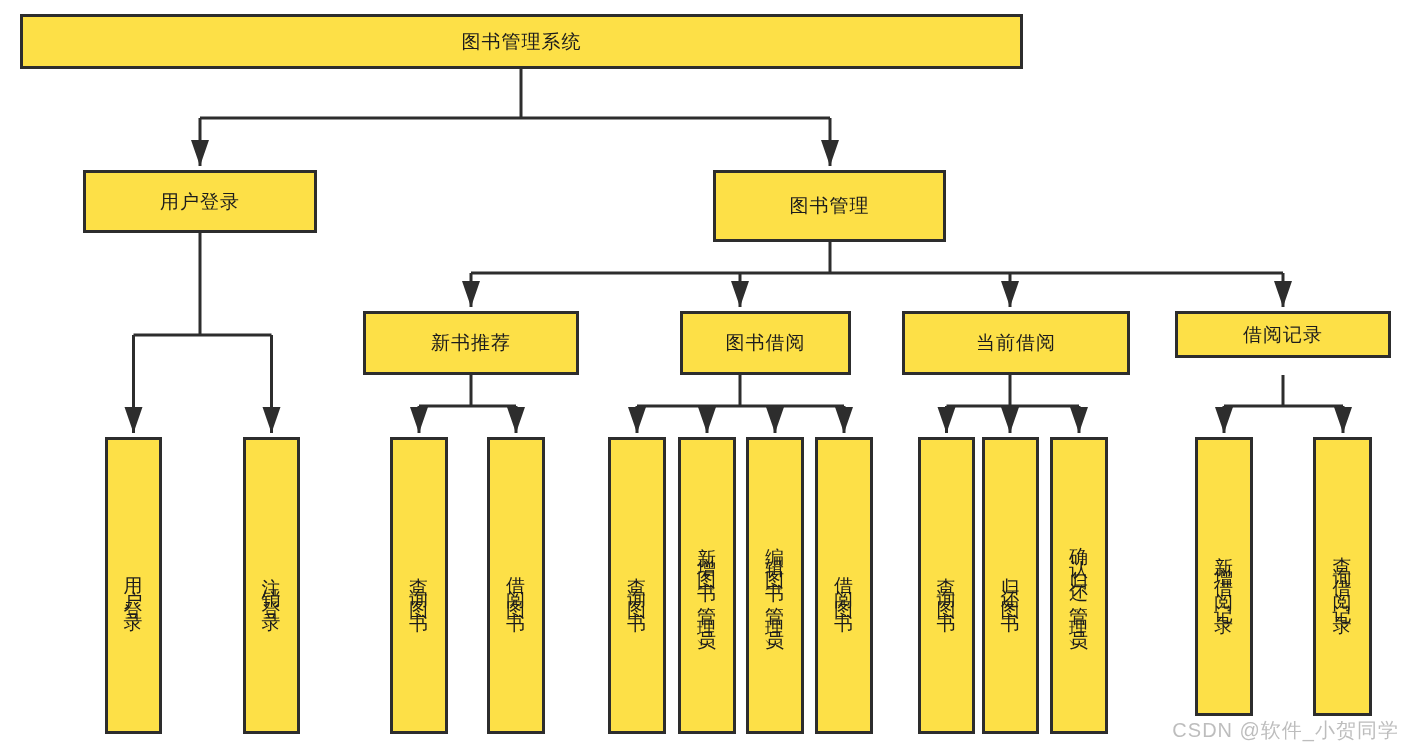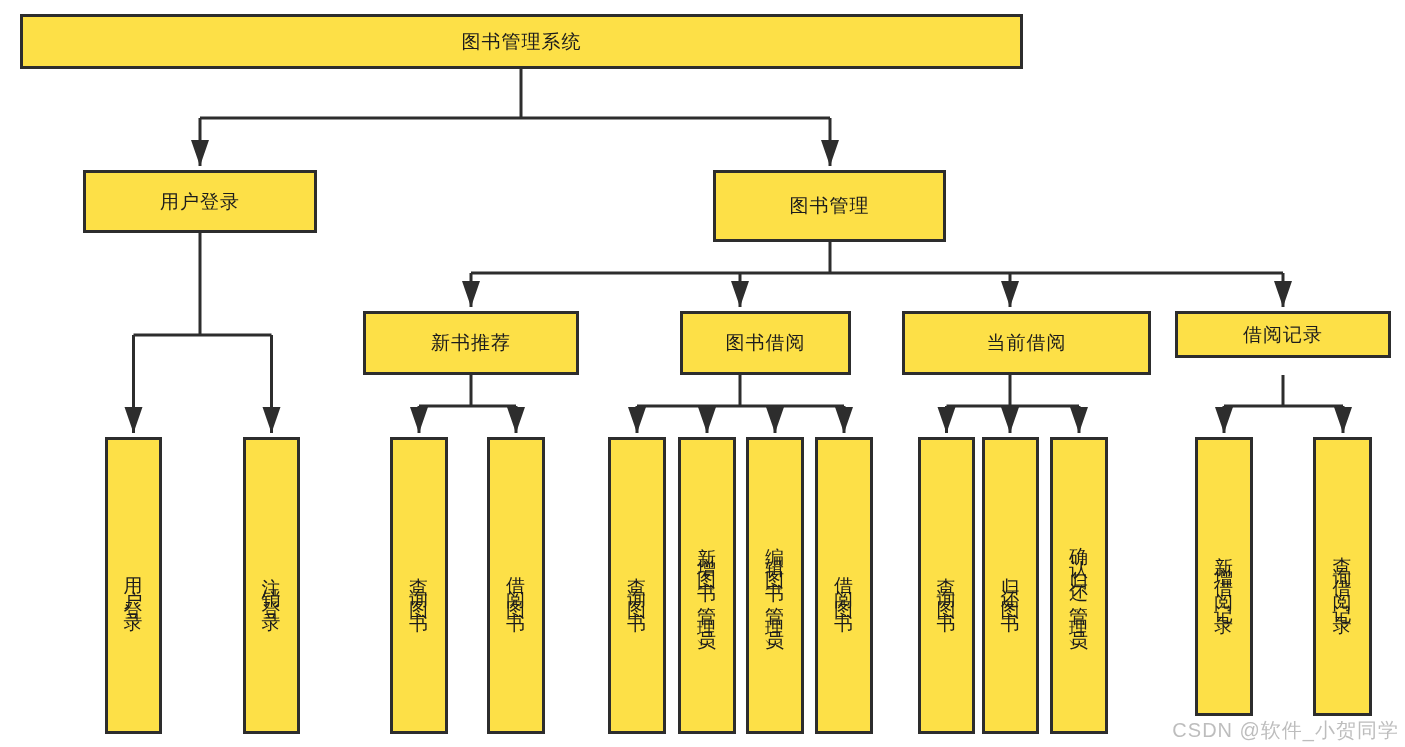--- a/index.html
+++ b/index.html
@@ -122,21 +122,21 @@
   <div class="box" style="left:713px;top:170px;width:233px;height:72px;">
     <span>图书管理</span>
   </div>
 
   <div class="box" style="left:363px;top:311px;width:216px;height:64px;font-family:Liberation Serif, serif;">
     <span>新书推荐</span>
   </div>
   <div class="box" style="left:632px;top:311px;width:171px;height:64px;margin-left:48px;">
     <span>图书借阅</span>
   </div>
-  <div class="box" style="left:902px;top:311px;width:249px;height:64px;">
+  <div class="box" style="left:902px;top:311px;width:228px;height:64px;">
     <span>当前借阅</span>
   </div>
   <div class="box" style="left:1175px;top:311px;width:216px;height:47px;">
     <span>借阅记录</span>
   </div>
 
   <div class="box vbox" style="left:105px;top:437px;width:57px;height:297px;">
     <span>用户登录</span>
   </div>
   <div class="box vbox" style="left:243px;top:437px;width:57px;height:297px;">

